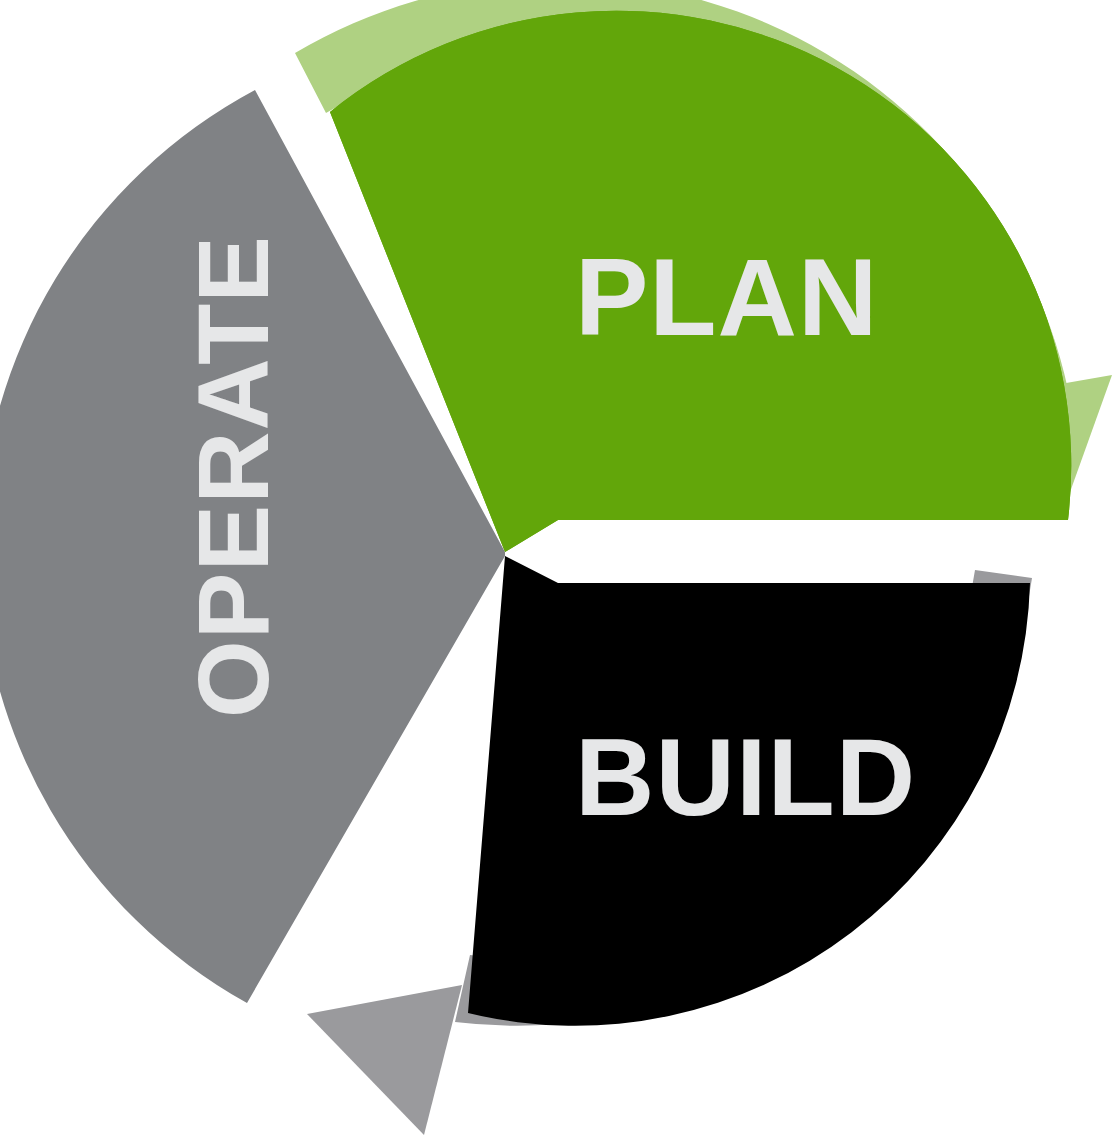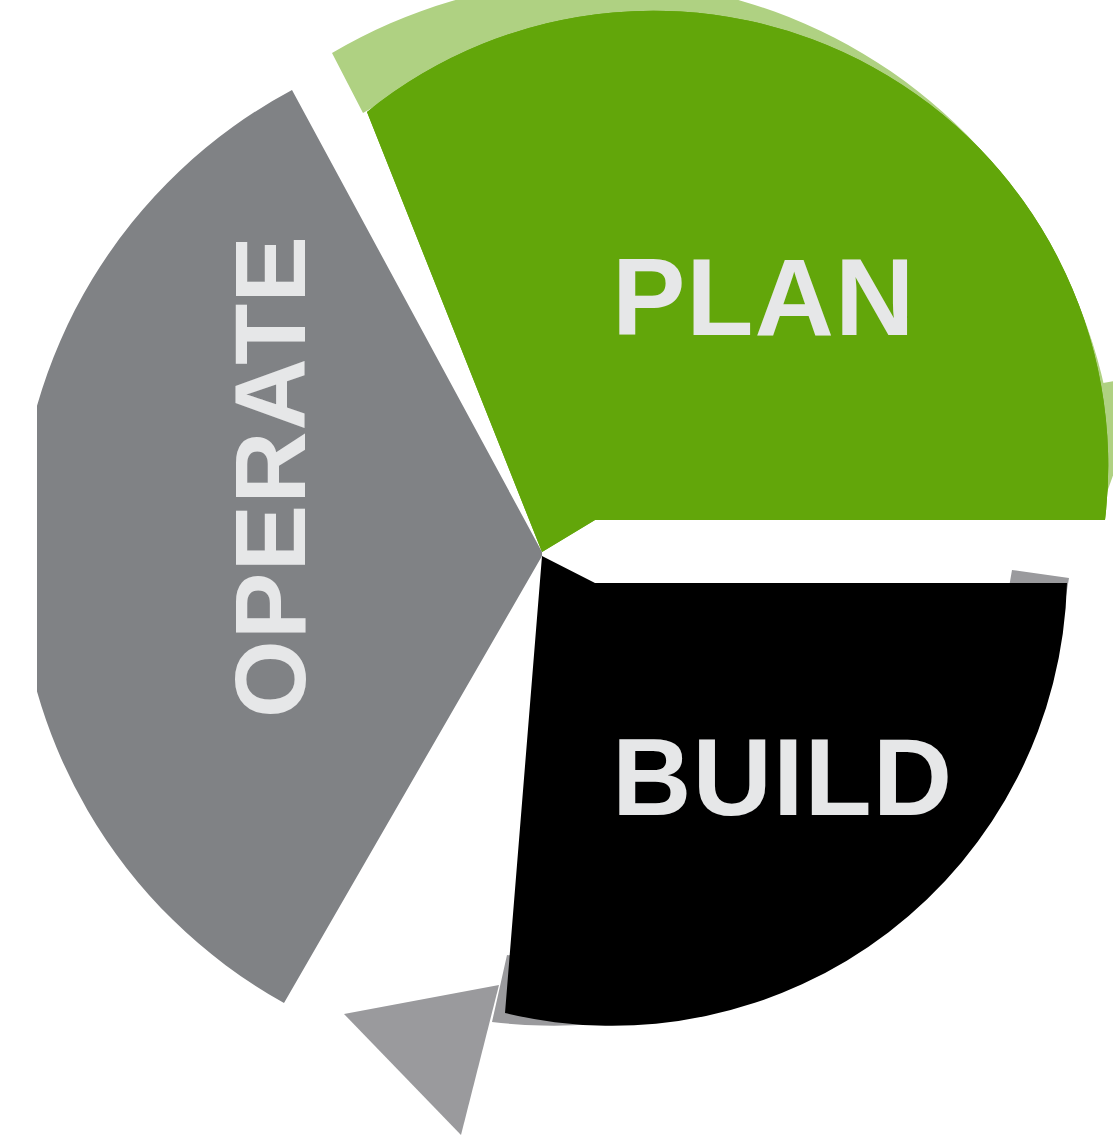--- a/index.html
+++ b/index.html
@@ -11,21 +11,20 @@
     width: 1113px;
     height: 1135px;
     font-family: "Liberation Sans", sans-serif;
     overflow: hidden;
   }
   #diagram-root {
     position: relative;
     width: 998px;
     height: 1135px;
     background: #ffffff;
-    padding-left: 37px;
   }
   svg#cycle-svg {
     display: block;
     width: 1113px;
     height: 1135px;
   }
   .seg-label {
     font-family: "Liberation Sans", sans-serif;
     font-weight: bold;
     letter-spacing: 1px;

